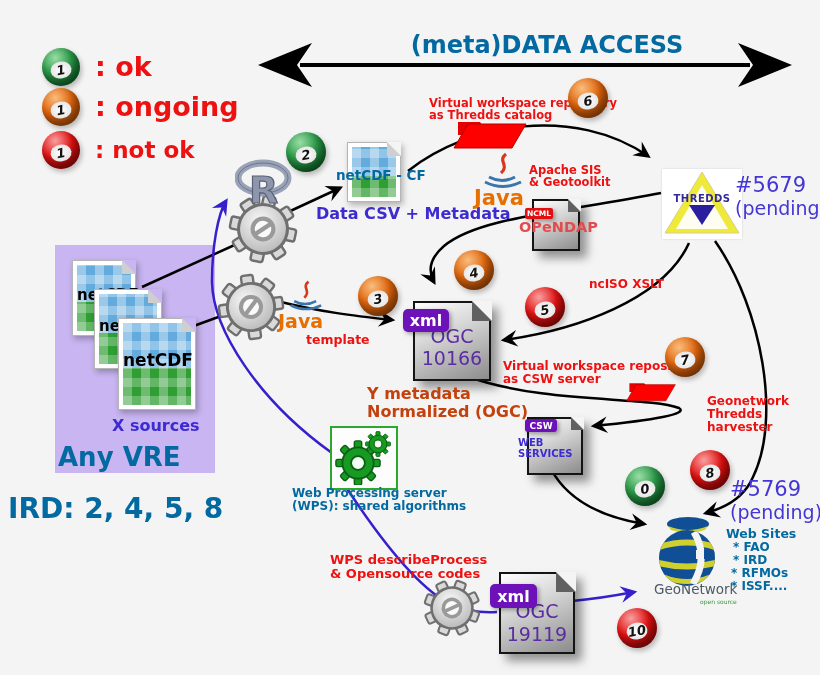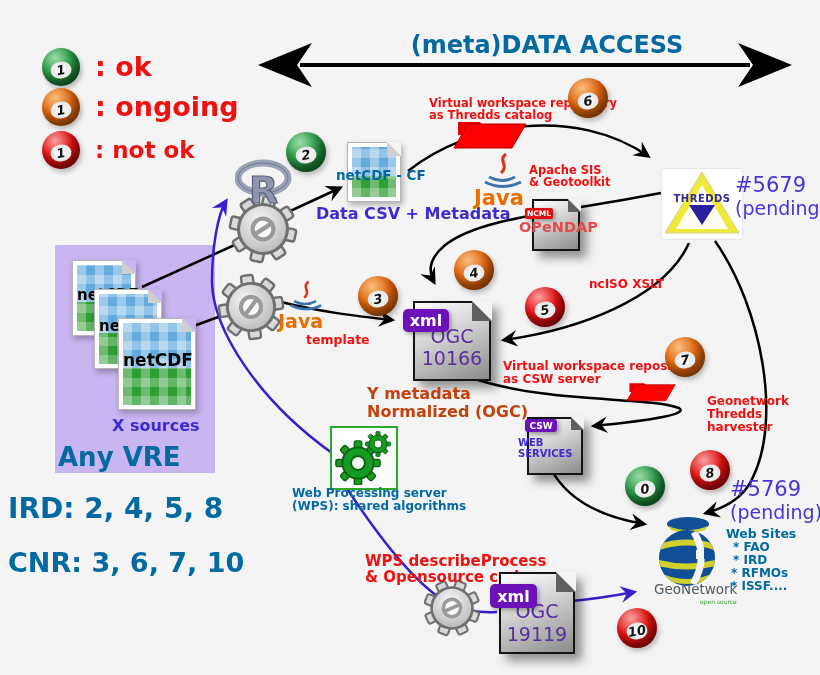--- a/index.html
+++ b/index.html
@@ -274,21 +274,21 @@
   <div class="abs z6" style="left:330px;top:426px;width:64px;height:60px;background:#fdfdfd;border:2px solid #2ca82c;">
     <svg width="62" height="57" viewBox="0 0 62 57" xmlns="http://www.w3.org/2000/svg" xmlns:xlink="http://www.w3.org/1999/xlink">
       <use href="#gearGreen" xlink:href="#gearGreen" transform="translate(26,35) scale(0.92)"></use>
       <use href="#gearGreen" xlink:href="#gearGreen" transform="translate(46,16) scale(0.52)"></use>
     </svg>
   </div>
   <div class="abs z6 blk tl" style="left:292px;top:487px;font-size:12px;">
     <div>Web Processing server</div>
     <div>(WPS): shared algorithms</div>
   </div>
-  <div class="abs z6 red tl" style="left:330px;top:553px;font-size:15px;margin-left:35px;">
+  <div class="abs z6 red tl" style="left:330px;top:553px;font-size:13px;">
     <div>WPS describeProcess</div>
     <div>&amp; Opensource codes</div>
   </div>
 
   <div class="gfile" style="left:499px;top:572px;width:72px;height:78px;">
     <div class="ftext" style="top:26px;">OGC</div>
     <div class="ftext" style="top:49px;">19119</div>
   </div>
   <div class="badge" style="left:490px;top:584px;width:47px;height:24px;font-size:16px;">xml</div>
 
@@ -315,21 +315,20 @@
   <div class="abs z6" style="left:654px;top:581px;font-size:13.5px;color:#4d5a64;">GeoNetwork</div>
   <div class="abs z6" style="left:700px;top:598px;font-size:6px;color:#3a9a3a;">open source</div>
 
   <div class="abs z6 blk" style="left:726px;top:526px;font-size:12.5px;">Web Sites</div>
   <div class="abs z6 blk" style="left:733px;top:540px;font-size:12px;">* FAO</div>
   <div class="abs z6 blk" style="left:733px;top:553px;font-size:12px;">* IRD</div>
   <div class="abs z6 blk" style="left:731px;top:566px;font-size:12px;">* RFMOs</div>
   <div class="abs z6 blk" style="left:731px;top:579px;font-size:12px;">* ISSF....</div>
 
   <div class="abs z6 blk" style="left:8px;top:484px;font-size:28px;margin-top:8px;">IRD: 2, 4, 5, 8</div>
-  <div class="abs z6 blk" style="left:8px;top:547px;font-size:27px;">CNR: 3, 6, 7, 10</div>
 
   <div class="ball ok" style="left:286px;top:132px;">
     <span class="num">2</span>
     </div>
   <div class="ball ongoing" style="left:358px;top:276px;">
     <span class="num">3</span>
     </div>
   <div class="ball ongoing" style="left:454px;top:250px;">
     <span class="num">4</span>
     </div>

